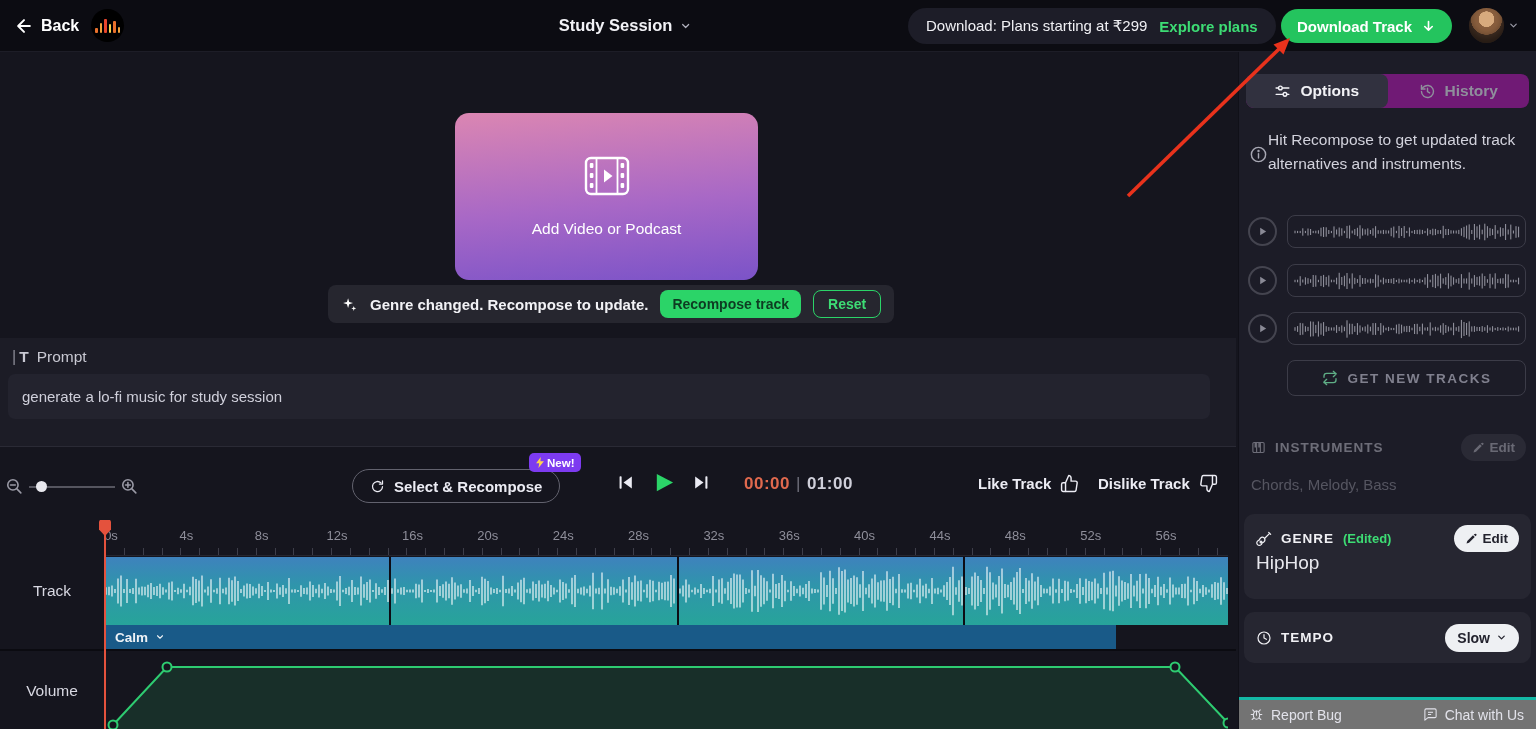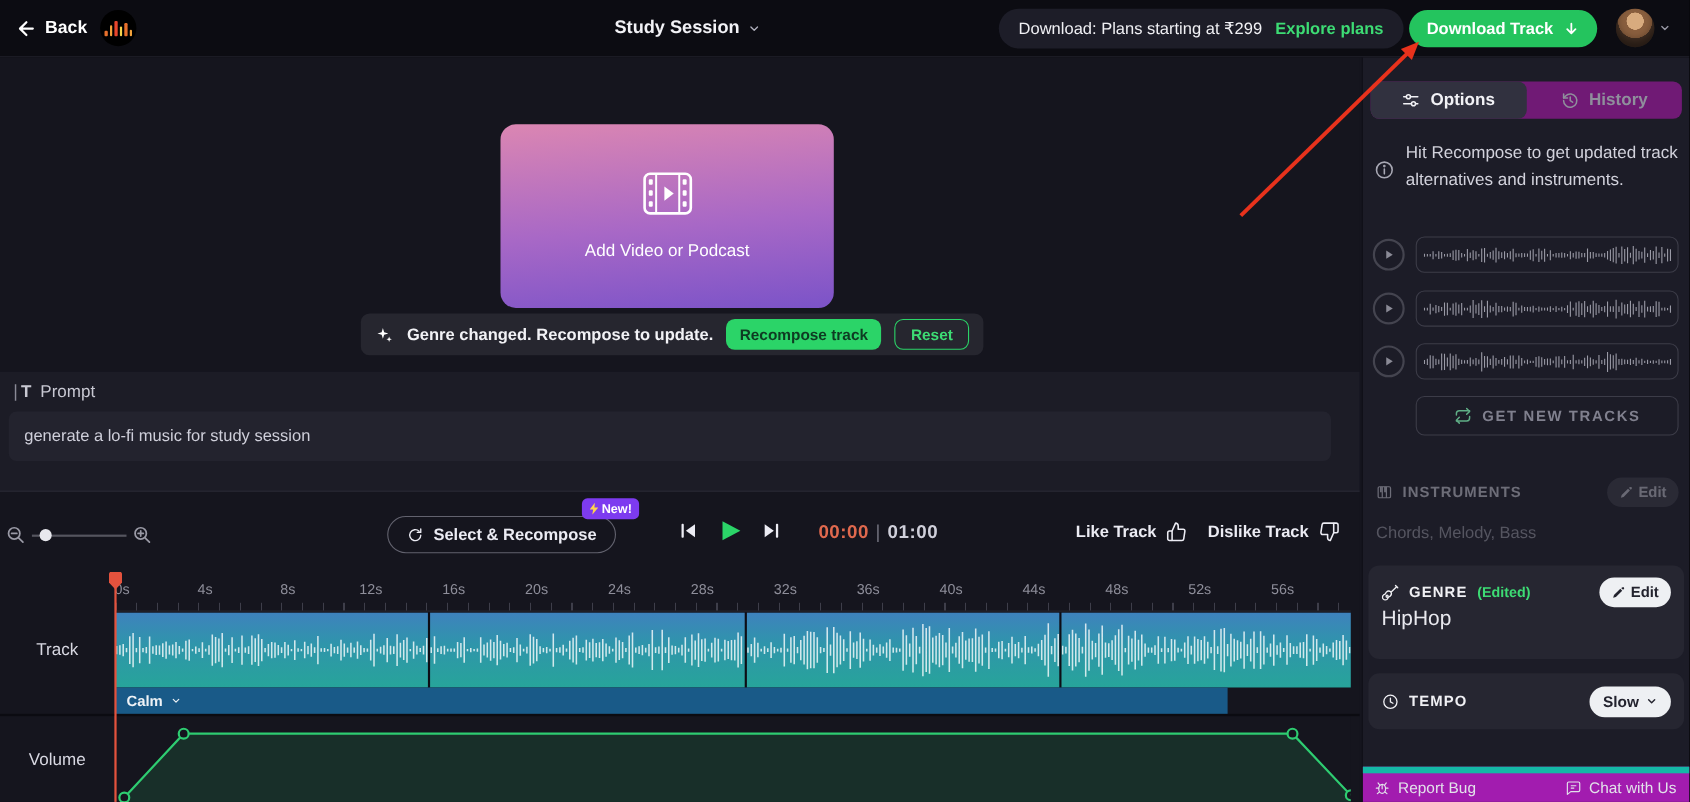--- a/index.html
+++ b/index.html
@@ -72,40 +72,40 @@
   .volume-row{position:absolute;left:105px;top:131px;width:1123px;height:78px;background:#15151e}
   .playhead-line{position:absolute;left:104px;top:12px;width:2px;bottom:0;background:#e4523d;z-index:4}
   .playhead-cap{position:absolute;left:99px;top:0;width:12px;height:16px;background:#e4523d;z-index:5;cursor:grab;
                 clip-path:polygon(8% 0,92% 0,100% 10%,100% 60%,50% 100%,0 60%,0 10%)}
 
   
   .sidebar{position:absolute;left:1238px;top:52px;width:298px;bottom:0;background:#1c1c27;border-left:1px solid #101018}
   .tabbar{position:absolute;left:7px;right:7px;top:22px;height:34px;display:flex;background:#701a75;border-radius:8px}
   .tab{flex:1;display:flex;align-items:center;justify-content:center;gap:9px;font-size:15.5px;font-weight:700;color:#8f8f9c;cursor:pointer;border-radius:8px}
   .tab.active{background:#31313f;color:#f2f2f6}
-  .info{position:absolute;left:10px;top:76px;right:4px;display:flex;gap:10px;color:#d2d2dc;font-size:15.5px;line-height:1.55}
+  .info{position:absolute;left:10px;top:76px;right:4px;display:flex;color:#d2d2dc;font-size:15.5px;line-height:1.55}
   .info .icon{margin-top:4px;color:#a8a8b4}
   .trackrow{position:absolute;left:9px;right:10px;height:33px;display:flex;align-items:center;gap:10px}
   .playbtn{width:29px;height:29px;border-radius:50%;border:2px solid #44444f;display:flex;align-items:center;justify-content:center;cursor:pointer;flex:none}
   .wavebox{flex:1;height:33px;border:1px solid #3c3c48;border-radius:8px;display:flex;align-items:center;justify-content:center;overflow:hidden;cursor:pointer}
   .getnew{position:absolute;left:48px;right:10px;top:308px;height:36px;border:1px solid #3c3c48;border-radius:8px;display:flex;align-items:center;justify-content:center;gap:10px;color:#80808e;font-size:13.5px;font-weight:700;letter-spacing:1.5px;cursor:pointer}
   .instruments{position:absolute;left:12px;right:10px;top:382px;opacity:.45}
   .sec-row{display:flex;align-items:center;justify-content:space-between}
   .sec-title{display:flex;align-items:center;gap:9px;font-size:13.5px;font-weight:700;letter-spacing:1px;color:#cfcfda;white-space:nowrap}
   .edit-pill{height:27px;padding:0 11px;border-radius:14px;background:#3c3c48;color:#c8c8d2;display:flex;align-items:center;gap:6px;font-size:13.5px;font-weight:700;cursor:pointer}
   .edit-pill.light{background:#eef0f3;color:#23232e}
   .sub-value{margin-top:15px;color:#9a9aa6;font-size:15px}
   .card{position:absolute;left:5px;right:5px;background:#262631;border-radius:10px;padding:11px 12px}
   #genreCard{top:462px;height:85px}
   .genre-title{display:flex;align-items:center;gap:9px;font-size:13.5px;font-weight:700;letter-spacing:1px;color:#f0f0f4}
   .edited{color:#3ddc74;font-weight:700;letter-spacing:0;font-size:13px}
   .genre-value{margin-top:0;color:#e8e8ee;font-size:19px}
   #tempoCard{top:560px;height:51px;display:flex;align-items:center;justify-content:space-between;padding:0 12px}
   .tempo-pill{height:28px;padding:0 12px;border-radius:14px;background:#eef0f3;color:#23232e;display:flex;align-items:center;gap:6px;font-size:14px;font-weight:700;cursor:pointer}
-  .sfooter{position:absolute;left:0;right:0;bottom:0;height:32px;display:flex;align-items:center;justify-content:space-between;padding:0 12px 0 10px;font-size:14px;color:#e2e2ea;border-top:6px solid #14b8a6;background:#a21caf}
+  .sfooter{position:absolute;left:0;right:0;bottom:0;height:32px;display:flex;align-items:center;justify-content:space-between;padding:0 12px 0 10px;font-size:14px;color:#e2e2ea;border-top:3px solid #14b8a6;background:#737373}
   .sfooter .f-item{display:flex;align-items:center;gap:7px;cursor:pointer;white-space:nowrap}
 
   .arrow-overlay{position:absolute;inset:0;z-index:9;pointer-events:none}
 </style>
 </head>
 <body>
 
 <div class="app">
 
   <div class="topbar">

